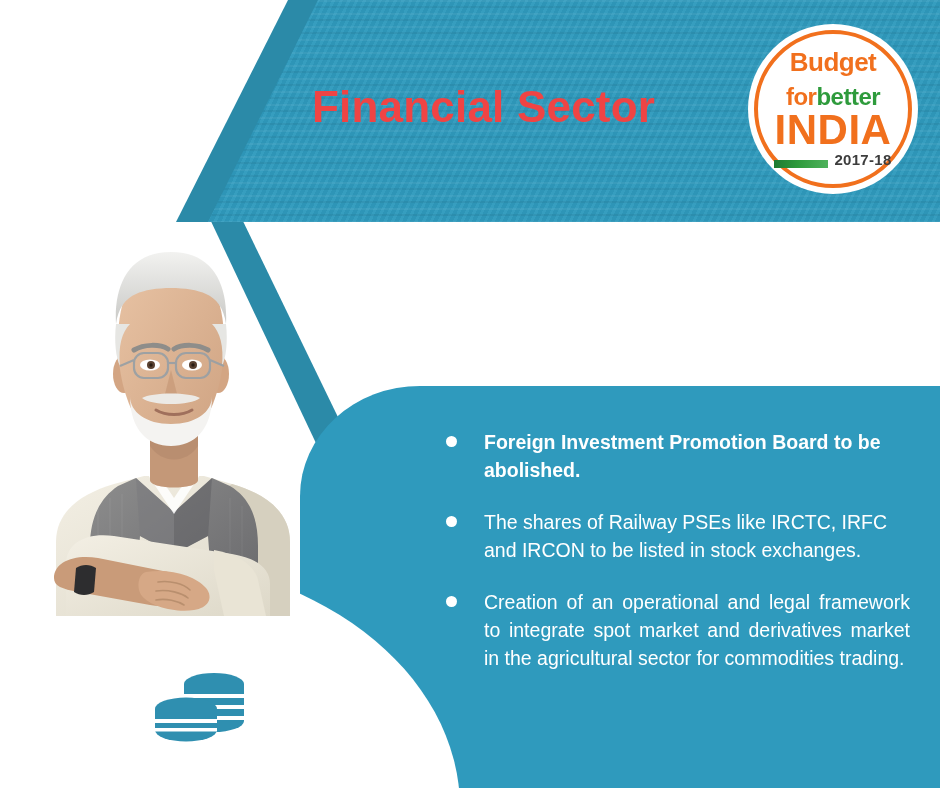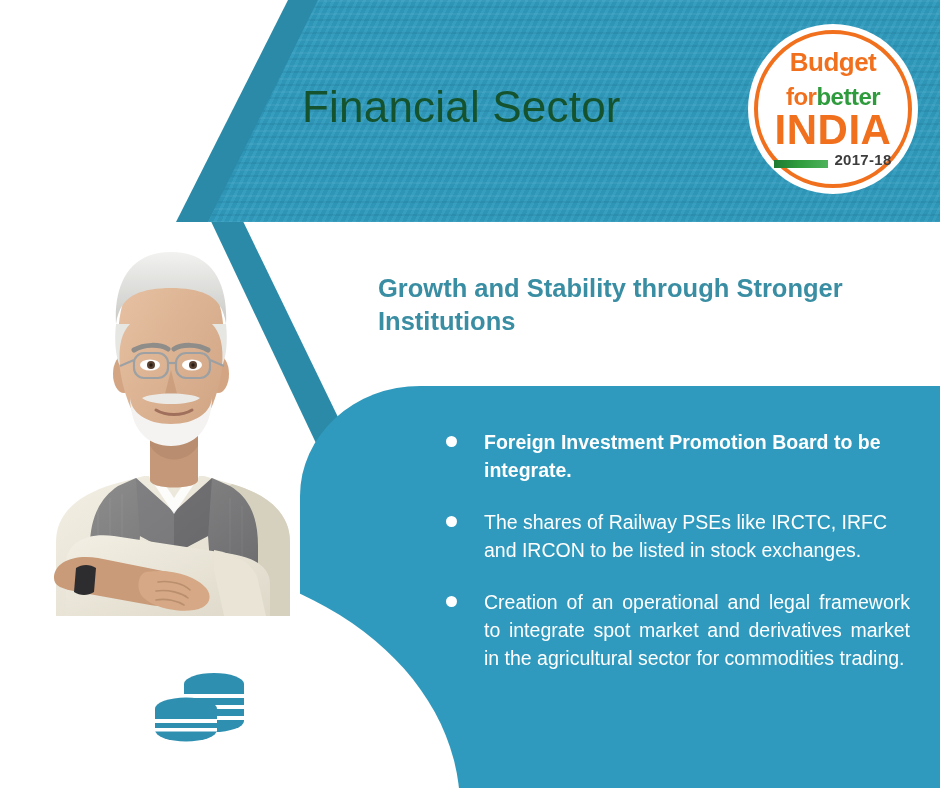--- a/index.html
+++ b/index.html
@@ -68,25 +68,25 @@
     left: 0; top: 215px;
     width: 400px; height: 400px;
     background: #2b8aa8;
     clip-path: polygon(208px 0, 240px 0, 400px 330px, 368px 338px);
     z-index: 1;
   }
 
   
   .poster-title {
     position: absolute;
-    left: 302px; top: 82px;
+    left: 312px; top: 82px;
     width: 420px;
     font-size: 44px;
-    font-weight: 400;
-    color: #14532d;
+    font-weight: 700;
+    color: #ef4444;
     letter-spacing: 0.2px;
     z-index: 5;
     white-space: nowrap;
   }
 
   
   .logo-badge {
     position: absolute;
     left: 748px; top: 24px;
     width: 170px; height: 170px;
@@ -261,26 +261,25 @@
         <span class="logo-for">for</span><span class="logo-better">better</span>
       </div>
       <div class="logo-india">INDIA</div>
       <div class="logo-footline">
         <span class="logo-flagbar"></span>
         <span class="logo-year">2017-18</span>
       </div>
     </div>
   </div>
 
-  <div class="subtitle">Growth and Stability through Stronger Institutions</div>
 
   <div class="bullet-panel">
     <ul class="bullet-list">
       <li class="bullet-item bold">
-        <span class="bullet-text">Foreign Investment Promotion Board to be integrate.</span>
+        <span class="bullet-text">Foreign Investment Promotion Board to be abolished.</span>
       </li>
       <li class="bullet-item">
         <span class="bullet-text">The shares of Railway PSEs like IRCTC, IRFC and IRCON to be listed in stock exchanges.</span>
       </li>
       <li class="bullet-item justify">
         <span class="bullet-text">Creation of an operational and legal framework to integrate spot market and derivatives market in the agricultural sector for commodities trading.</span>
       </li>
     </ul>
   </div>
 

